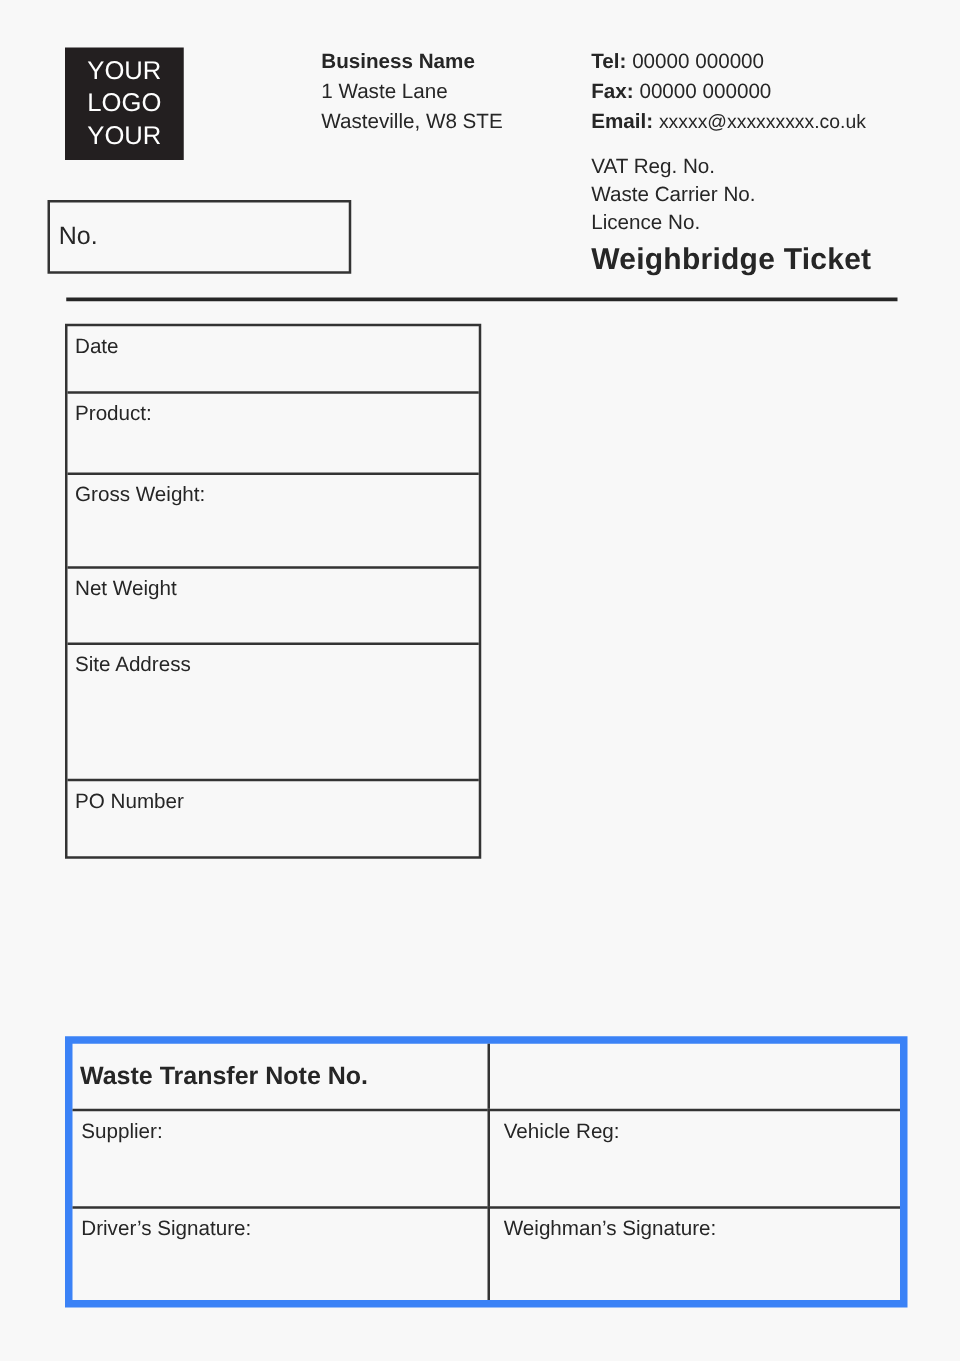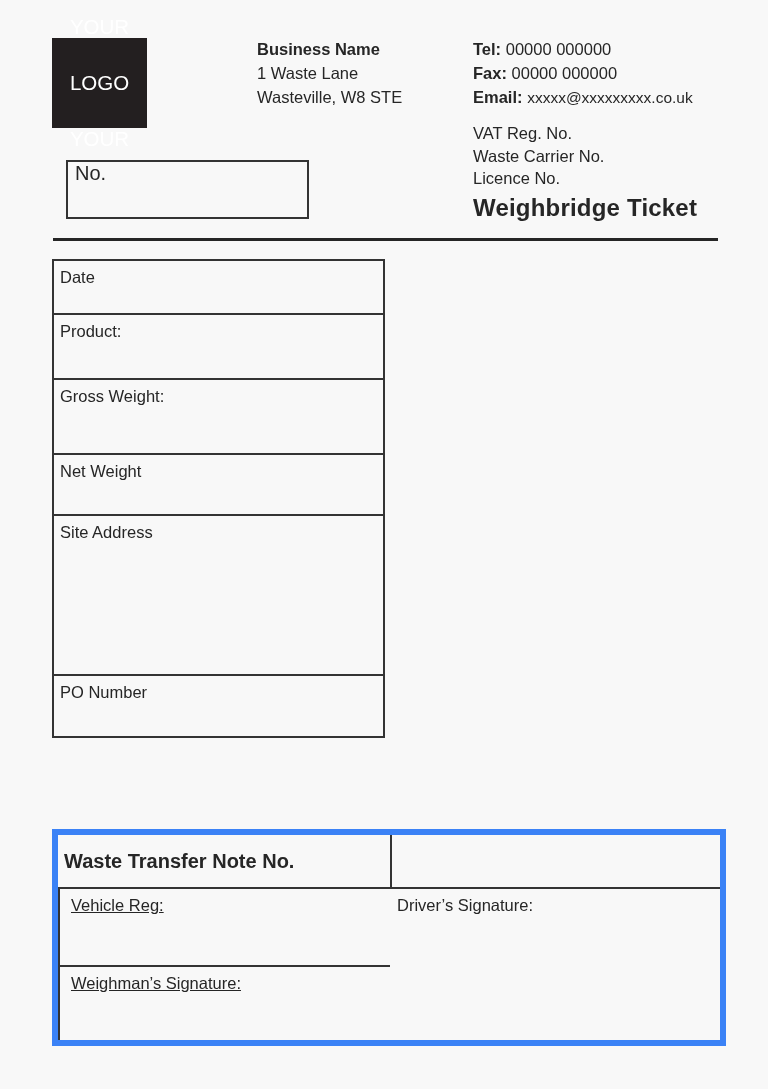--- a/index.html
+++ b/index.html
@@ -9,50 +9,50 @@
       position: relative;
       font-family: "Liberation Sans", sans-serif;
       color: #262626;
       overflow: hidden;
     }
     .abs { position: absolute; }
     .logo {
       left: 52px; top: 38px; width: 95px; height: 90px;
       background: #231f20; color: #fff;
       display: flex; flex-direction: column; align-items: center; justify-content: center;
-      font-size: 20.5px; line-height: 26px; text-align: center; gap: 30px;
+      font-size: 20.5px; line-height: 26px; text-align: center;
     }
     .biz { left: 257px; top: 37px; font-size: 16.5px; line-height: 24px; }
     .biz .name { font-weight: bold; }
     .contact { left: 473px; top: 37px; font-size: 16.5px; line-height: 24px; white-space: nowrap; }
     .contact b { font-weight: bold; }
     .reg { left: 473px; top: 122px; font-size: 16.5px; line-height: 22.5px; }
     .title { left: 473px; top: 194px; font-size: 24px; font-weight: bold; letter-spacing: 0.2px; }
     .rule { left: 53px; top: 238px; width: 665px; height: 3px; background: #262626; }
     .nobox {
-      left: 66px; top: 160px; width: 232px; height: 55px;
+      left: 38px; top: 160px; width: 232px; height: 55px;
       border: 2px solid #333; font-size: 20px;
-      display: flex; padding-left: 7px; box-sizing: content-box;
+      display: flex; align-items: center; padding-left: 7px; box-sizing: content-box;
     }
     .nobox span { margin-left: 0; }
     .ftable {
       left: 52px; top: 259px; width: 329px;
       border: 2px solid #333;
     }
     .frow { border-top: 2px solid #333; box-sizing: border-box; padding: 7px 0 0 6px; font-size: 16.5px; }
     .frow:first-child { border-top: none; }
     .btable {
       left: 52px; top: 829px; width: 662px; height: 205px;
       border: 6px solid #3b82f6;
       display: grid;
       grid-template-columns: 332px 330px;
       grid-template-rows: 52px 78px 75px;
     }
     .bcell { box-sizing: border-box; font-size: 16.5px; padding: 7px 0 0 7px; }
-    .bcell.r { border-left: 2px solid #333; padding-left: 11px; text-decoration: underline; }
+    .bcell.r { border-left: 2px solid #333; padding-left: 11px; }
     .bcell.t { border-top: 2px solid #333; }
     .bcell.head { font-size: 20px; font-weight: bold; display: flex; align-items: center; padding-top: 0; padding-left: 6px; }
   </style>
 </head>
 <body>
 
 <div class="abs logo">
   <div>YOUR</div>
   <div>LOGO</div>
   <div>YOUR</div>
@@ -81,23 +81,24 @@
 
 <div class="abs nobox">
   <span>No.</span>
 </div>
 
 <div class="abs ftable">
   <div class="frow" style="height:52px"><span>Date</span></div>
   <div class="frow" style="height:65px"><span>Product:</span></div>
   <div class="frow" style="height:75px"><span>Gross Weight:</span></div>
   <div class="frow" style="height:61px"><span>Net Weight</span></div>
-  <div class="frow" style="height:160px"><span>Site Address</span></div>
+  <div class="frow" style="height:109px"><span>Site Address</span></div>
   <div class="frow" style="height:62px"><span>PO Number</span></div>
 </div>
 
 <div class="abs btable">
   <div class="bcell head">Waste Transfer Note No.</div>
   <div class="bcell r"></div>
+  <div class="bcell t"><span>Supplier:</span></div>
   <div class="bcell r t"><span>Vehicle Reg:</span></div>
   <div class="bcell t"><span>Driver’s Signature:</span></div>
   <div class="bcell r t"><span>Weighman’s Signature:</span></div>
 </div>
 
 </body></html>

